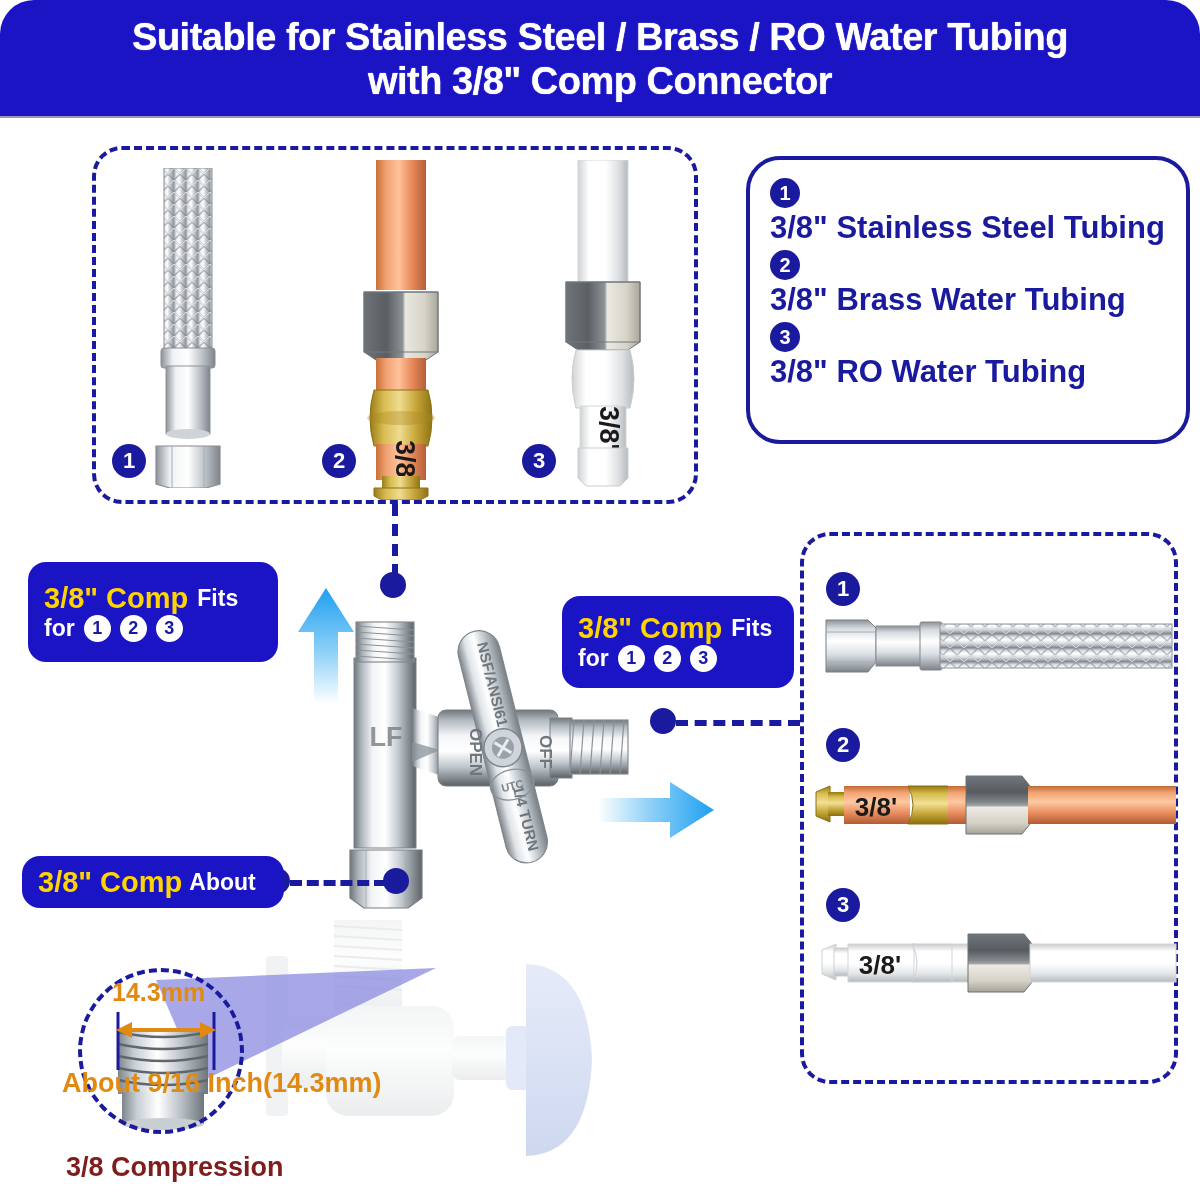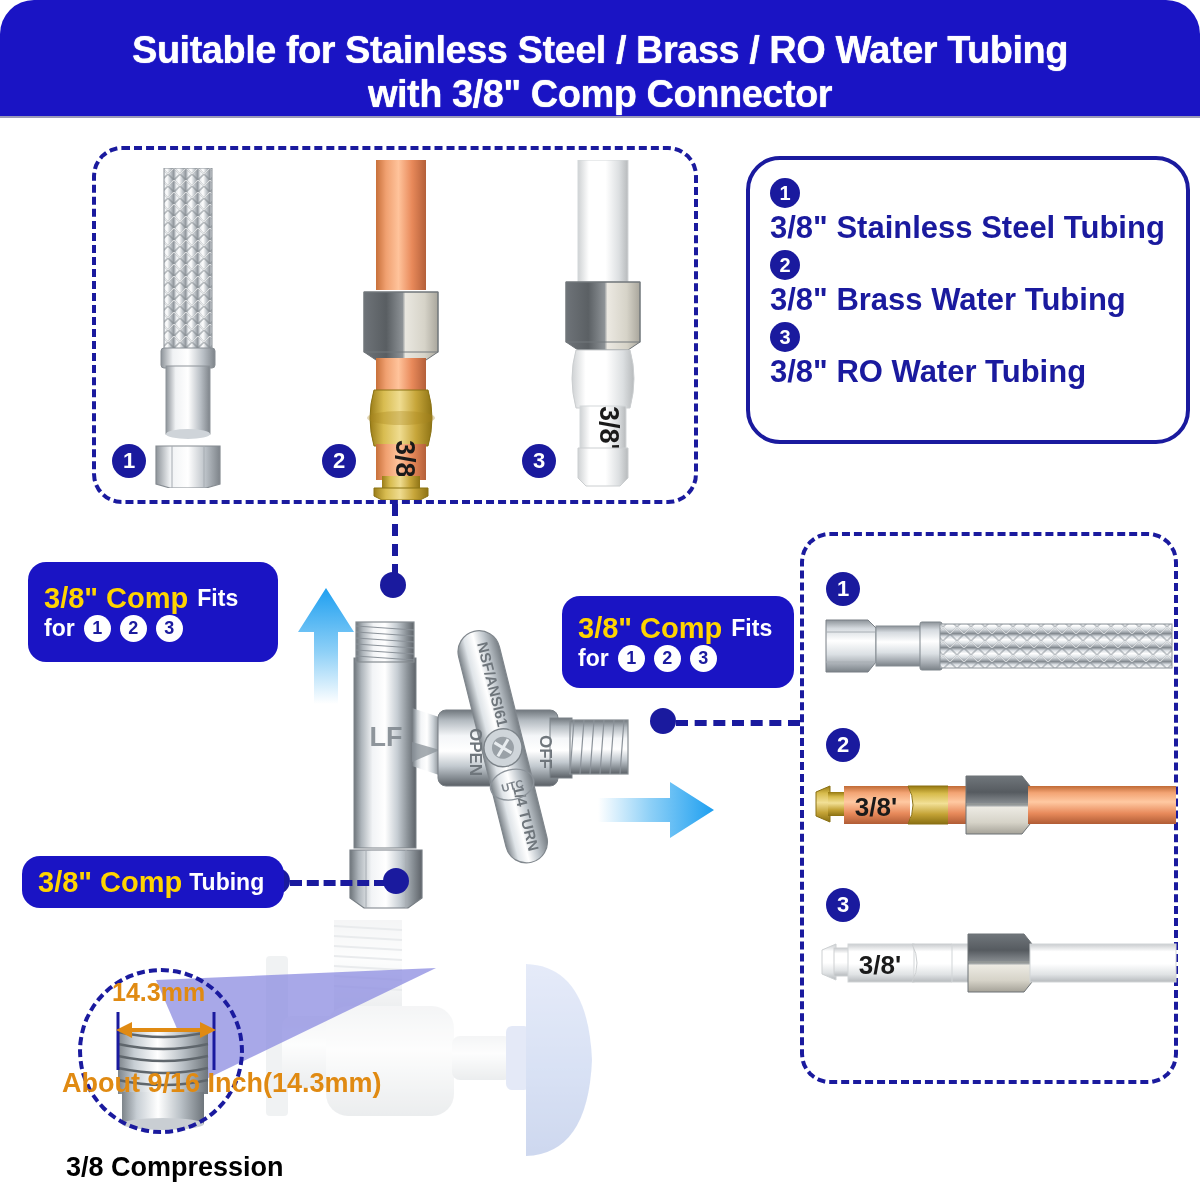--- a/index.html
+++ b/index.html
@@ -3,21 +3,21 @@
 <meta charset="utf-8">
 <style>
   html,body{margin:0;padding:0;background:#ffffff;}
   body{width:1200px;height:1200px;position:relative;overflow:hidden;
        font-family:"Liberation Sans",sans-serif;}
 
   
   #header-banner{
     position:absolute;left:0;top:0;width:1200px;height:116px;
     background:#1a14c4;border-radius:34px 34px 0 0;
-    display:flex;flex-direction:column;align-items:center;justify-content:flex-end;
+    display:flex;flex-direction:column;align-items:center;justify-content:center;
     box-sizing:border-box;padding-top:2px;
   }
   #header-banner .hline{
     color:#ffffff;font-weight:bold;font-size:38px;line-height:44px;
     letter-spacing:-0.5px;white-space:nowrap;
     text-shadow:0 0 1px #ffffff;
   }
   #header-underline{position:absolute;left:0;top:116px;width:1200px;height:2px;background:#9a9ab8;}
 
   
@@ -65,21 +65,21 @@
 
   
   .art{position:absolute;}
 
   
   #mag-circle{position:absolute;left:78px;top:968px;width:166px;height:166px;
      border:4px dashed #1a1a9e;border-radius:50%;box-sizing:border-box;}
   .dim-text{position:absolute;color:#e08a12;font-weight:bold;white-space:nowrap;}
   #dim-mm{left:112px;top:978px;font-size:25px;text-align:right;}
   #about-text{position:absolute;left:62px;top:1068px;color:#e08a12;font-weight:bold;font-size:27px;white-space:nowrap;}
-  #comp-text{position:absolute;left:66px;top:1152px;color:#000000;font-weight:bold;font-size:27px;white-space:nowrap;}
+  #comp-text{position:absolute;left:66px;top:1152px;color:#7f1d1d;font-weight:bold;font-size:27px;white-space:nowrap;}
 </style>
 </head>
 <body>
 
 <div id="header-banner">
   <div class="hline">Suitable for Stainless Steel  / Brass / RO Water Tubing</div>
   <div class="hline">with 3/8" Comp Connector</div>
 </div>
 <div id="header-underline"></div>
 
@@ -335,21 +335,21 @@
     <span class="w">for</span>
     <span class="cnum inv sm">1</span>
     <span class="cnum inv sm">2</span>
     <span class="cnum inv sm">3</span>
   </div>
 </div>
 
 <div id="pill-female" class="pill">
   <div class="ln">
     <span class="y">3/8" Comp</span>
-    <span class="w">Tubing</span>
+    <span class="w">About</span>
   </div>
 </div>
 
 <div id="connector-box" class="dash-box"></div>
 
 <div class="cnum md" style="position:absolute;left:826px;top:572px;">1</div>
 <div class="cnum md" style="position:absolute;left:826px;top:728px;">2</div>
 <div class="cnum md" style="position:absolute;left:826px;top:888px;">3</div>
 
 <svg class="art" style="left:824px;top:606px;" width="350" height="80" viewBox="0 0 350 80">

